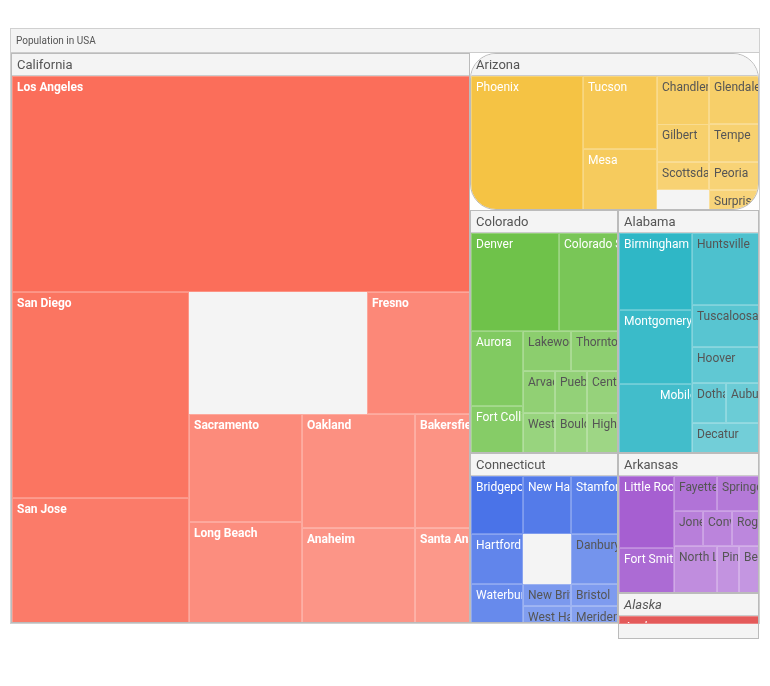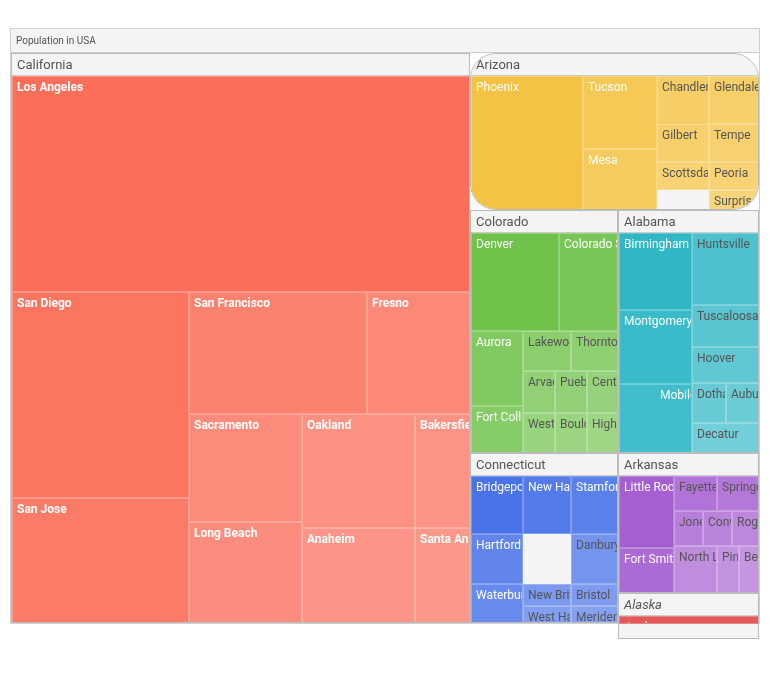--- a/index.html
+++ b/index.html
@@ -17,21 +17,20 @@
 
 <div class="treemap-root">
   <div class="title-bar">Population in USA</div>
   <div class="body" id="tm-body" style="height: 570px;">
       <div class="state" style="left: 0px; top: 0px; width: 459px; height: 570px;">
         <div class="state-head">California</div>
         <div class="state-body" style="height: 479px; font-weight: bold;">
           <div class="city" style="left: 0px; top: 0px; width: 459px; height: 216px; background: rgb(251, 110, 90);">Los Angeles</div>
           <div class="city" style="left: 0px; top: 216px; width: 177px; height: 206px; background: rgb(251, 117, 97);">San Diego</div>
           <div class="city" style="left: 0px; top: 422px; width: 177px; height: 126px; background: rgb(251, 123, 105);">San Jose</div>
-          <div class="city" style="left: 177px; top: 216px; width: 178px; height: 122px; background: rgb(252, 130, 112);">San Francisco</div>
           <div class="city" style="left: 355px; top: 216px; width: 104px; height: 122px; background: rgb(252, 136, 120);">Fresno</div>
           <div class="city" style="left: 177px; top: 338px; width: 113px; height: 108px; background: rgb(252, 139, 123);">Sacramento</div>
           <div class="city" style="left: 177px; top: 446px; width: 113px; height: 102px; background: rgb(252, 141, 126);">Long Beach</div>
           <div class="city" style="left: 290px; top: 338px; width: 113px; height: 114px; background: rgb(252, 144, 129);">Oakland</div>
           <div class="city" style="left: 403px; top: 338px; width: 56px; height: 114px; background: rgb(252, 147, 132);">Bakersfield</div>
           <div class="city" style="left: 290px; top: 452px; width: 113px; height: 96px; background: rgb(252, 149, 135);">Anaheim</div>
           <div class="city" style="left: 403px; top: 452px; width: 56px; height: 96px; background: rgb(252, 152, 138);">Santa Ana</div>
         </div>
       </div>
       <div class="state" style="left: 459px; top: 0px; width: 289px; height: 157px; border-radius: 26px;">

